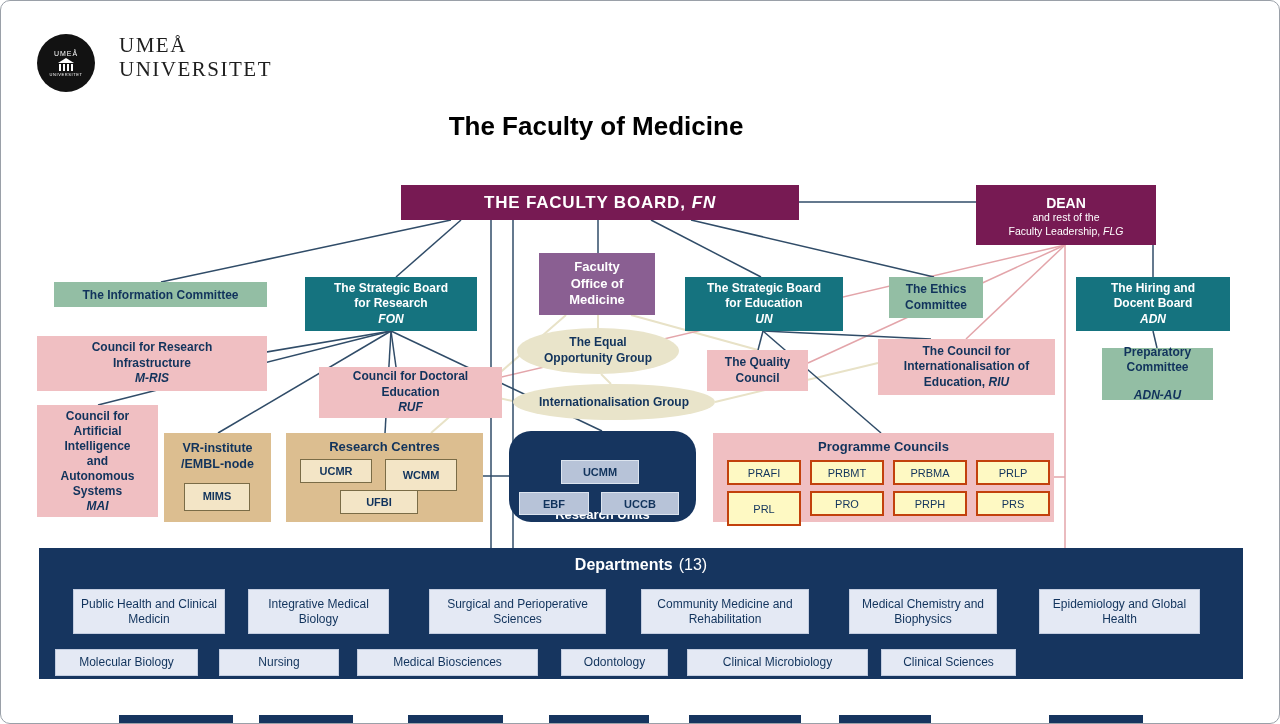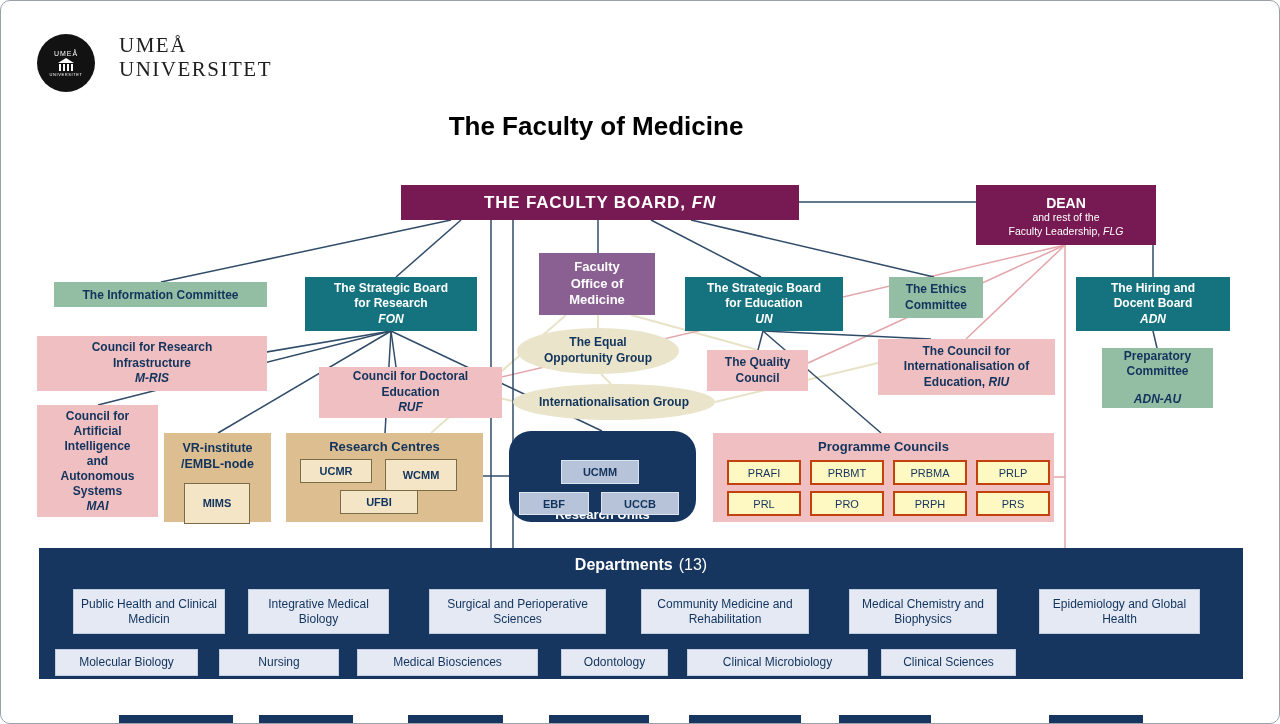--- a/index.html
+++ b/index.html
@@ -53,21 +53,21 @@
   #un      { left:684px; top:276px; width:158px; height:54px; font-size:12px; line-height:1.3; }
   #ethics  { left:888px; top:276px; width:94px;  height:41px; font-size:12px; line-height:1.3; }
   #adn     { left:1075px;top:276px; width:154px; height:54px; font-size:12px; line-height:1.3; }
 
   #mris    { left:36px;  top:335px; width:230px; height:55px; font-size:12px; line-height:1.3; }
   #ruf     { left:318px; top:366px; width:183px; height:51px; font-size:12px; line-height:1.3; }
   #eq      { left:516px; top:327px; width:162px; height:46px; font-size:12px; line-height:1.3; }
   #intg    { left:512px; top:383px; width:202px; height:36px; font-size:12px; }
   #quality { left:706px; top:349px; width:101px; height:41px; font-size:12px; line-height:1.3; }
   #riu     { left:877px; top:338px; width:177px; height:56px; font-size:12px; line-height:1.3; }
-  #prep    { left:1101px;top:347px; width:111px; height:60px; font-size:12px; line-height:1.3;gap:12px; }
+  #prep    { left:1101px;top:347px; width:111px; height:52px; font-size:12px; line-height:1.3;gap:12px; }
 
   #mai     { left:36px;  top:404px; width:121px; height:112px; font-size:12px; line-height:1.25; }
   #vr      { left:163px; top:432px; width:107px; height:89px; font-size:12.5px;
              justify-content:flex-start; padding-top:8px; line-height:1.25; }
   #centres { left:285px; top:432px; width:197px; height:89px; font-size:13px;
              justify-content:flex-start; padding-top:6px; }
   #units   { left:508px; top:430px; width:187px; height:91px; font-size:13px;
              justify-content:flex-end; padding-top:6px;border-radius:22px; }
   #prog    { left:712px; top:432px; width:341px; height:89px; font-size:13px;
              justify-content:flex-start; padding-top:6px; }
@@ -241,21 +241,21 @@
 Intelligence
 and
 Autonomous
 Systems</span>
     <span class="it">MAI</span>
   </div>
 
   <div id="vr" class="node tan">
     <span class="ml">VR-institute
 /EMBL-node</span>
-    <div class="chip chip-tan" style="left:20px;top:50px;width:66px;height:41px;">MIMS</div>
+    <div class="chip chip-tan" style="left:20px;top:50px;width:66px;height:28px;">MIMS</div>
   </div>
 
   <div id="centres" class="node tan">
     <span>Research Centres</span>
     <div class="chip chip-tan" style="left:14px;top:26px;width:72px;height:24px;">UCMR</div>
     <div class="chip chip-tan" style="left:99px;top:26px;width:72px;height:32px;">WCMM</div>
     <div class="chip chip-tan" style="left:54px;top:57px;width:78px;height:24px;">UFBI</div>
   </div>
 
   <div id="units" class="node navyBox">
@@ -264,21 +264,21 @@
     <div class="chip chip-blue" style="left:10px;top:61px;width:70px;height:23px;">EBF</div>
     <div class="chip chip-blue" style="left:92px;top:61px;width:78px;height:23px;">UCCB</div>
   </div>
 
   <div id="prog" class="node pink">
     <span>Programme Councils</span>
     <div class="chip chip-pink" style="left:14px;top:27px;width:74px;height:25px;">PRAFI</div>
     <div class="chip chip-pink" style="left:97px;top:27px;width:74px;height:25px;">PRBMT</div>
     <div class="chip chip-pink" style="left:180px;top:27px;width:74px;height:25px;">PRBMA</div>
     <div class="chip chip-pink" style="left:263px;top:27px;width:74px;height:25px;">PRLP</div>
-    <div class="chip chip-pink" style="left:14px;top:58px;width:74px;height:25px;">PRL</div>
+    <div class="chip chip-pink" style="left:14px;top:58px;width:74px;height:35px;">PRL</div>
     <div class="chip chip-pink" style="left:97px;top:58px;width:74px;height:25px;">PRO</div>
     <div class="chip chip-pink" style="left:180px;top:58px;width:74px;height:25px;">PRPH</div>
     <div class="chip chip-pink" style="left:263px;top:58px;width:74px;height:25px;">PRS</div>
   </div>
 
   <div id="depts" class="node navyBox">
     <div class="depts-title">
       <span>Departments</span>
       <span class="cnt">(13)</span>
     </div>

